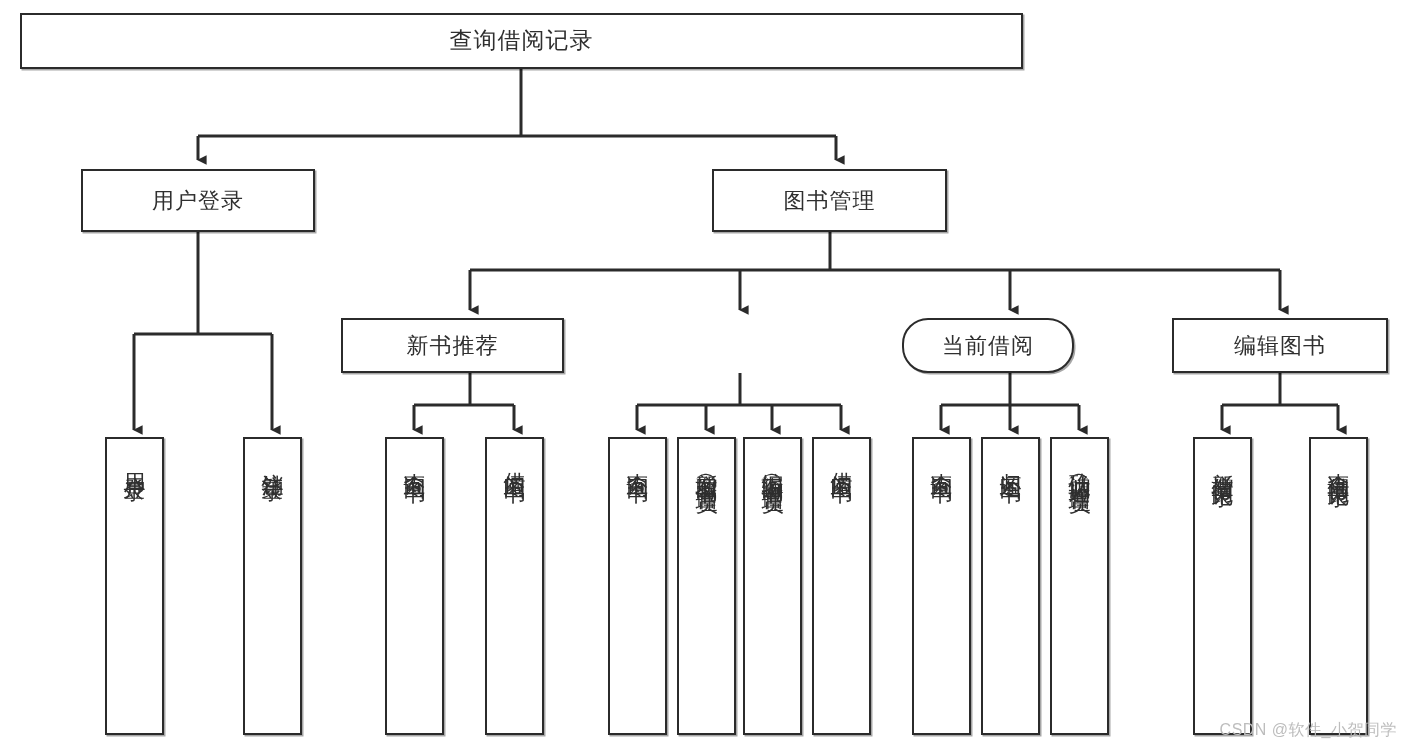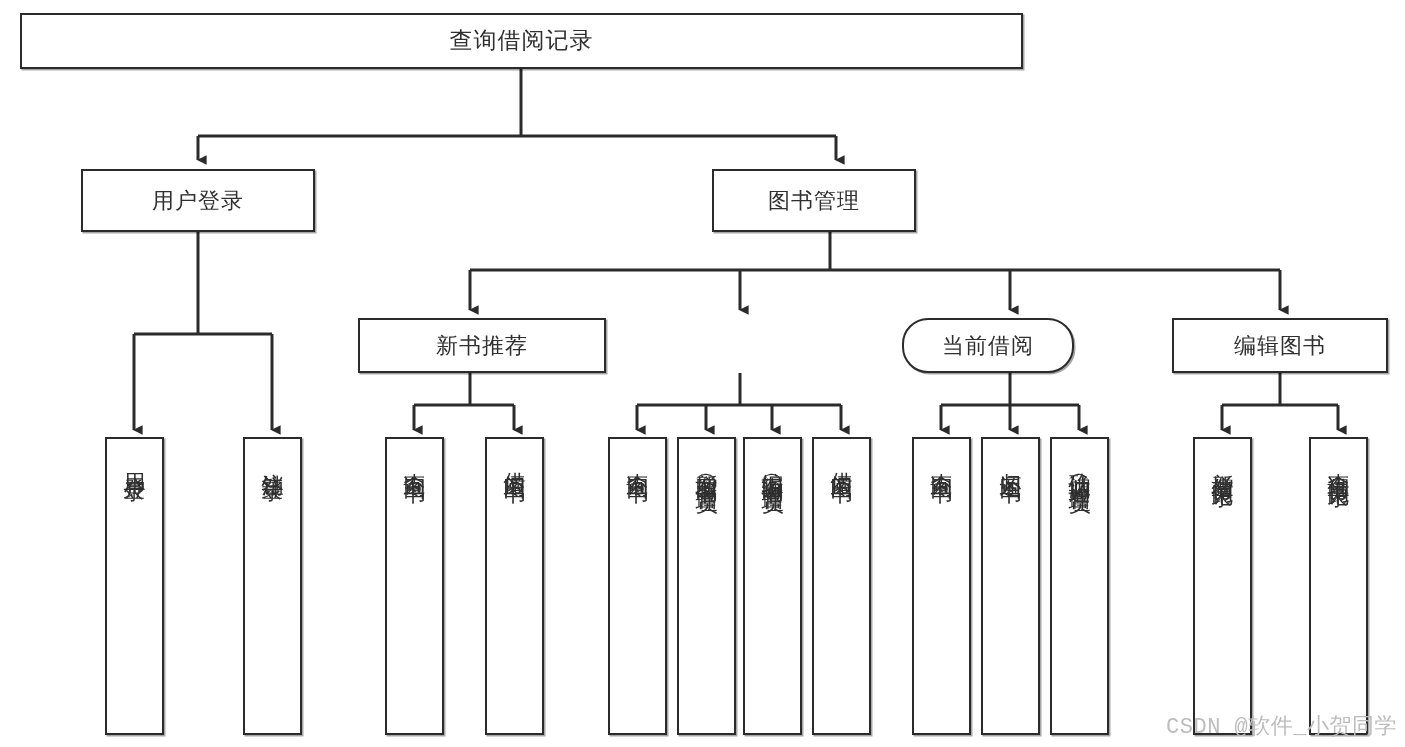--- a/index.html
+++ b/index.html
@@ -59,24 +59,24 @@
     text-orientation: upright;
     font-size: 22px;
     letter-spacing: 3px;
     line-height: 1;
     white-space: nowrap;
   }
   .watermark {
     position: absolute;
     right: 8px;
     bottom: 6px;
-    font-size: 22px;
+    font-size: 16px;
     color: #bdbdbd;
     letter-spacing: 0.5px;
-    font-family: Liberation Mono, monospace;
+    font-family: Liberation Sans, sans-serif;
     pointer-events: none;
   }
 </style>
 </head>
 <body>
 
 <div id="diagram-root">
 
   <svg class="edges" viewBox="0 0 1405 747">
     <defs>
@@ -128,25 +128,25 @@
     </g>
   </svg>
 
   <div class="node root horiz" style="left:20px; top:13px; width:1003px; height:56px;">
     <span class="label">查询借阅记录</span>
   </div>
 
   <div class="node horiz" style="left:81px; top:169px; width:234px; height:63px;">
     <span class="label">用户登录</span>
   </div>
-  <div class="node horiz" style="left:712px; top:169px; width:204px; height:63px;">
+  <div class="node horiz" style="left:712px; top:169px; width:235px; height:63px;">
     <span class="label">图书管理</span>
   </div>
 
-  <div class="node horiz" style="left:358px; top:318px; width:248px; height:55px;">
+  <div class="node horiz" style="left:341px; top:318px; width:223px; height:55px;">
     <span class="label">新书推荐</span>
   </div>
   <div class="node horiz" style="left:902px; top:318px; width:172px; height:55px;border-radius:26px;">
     <span class="label">当前借阅</span>
   </div>
   <div class="node horiz" style="left:1172px; top:318px; width:216px; height:55px;">
     <span class="label">编辑图书</span>
   </div>
 
   <div class="node vert" style="left:105px; top:437px; width:59px; height:298px;">

